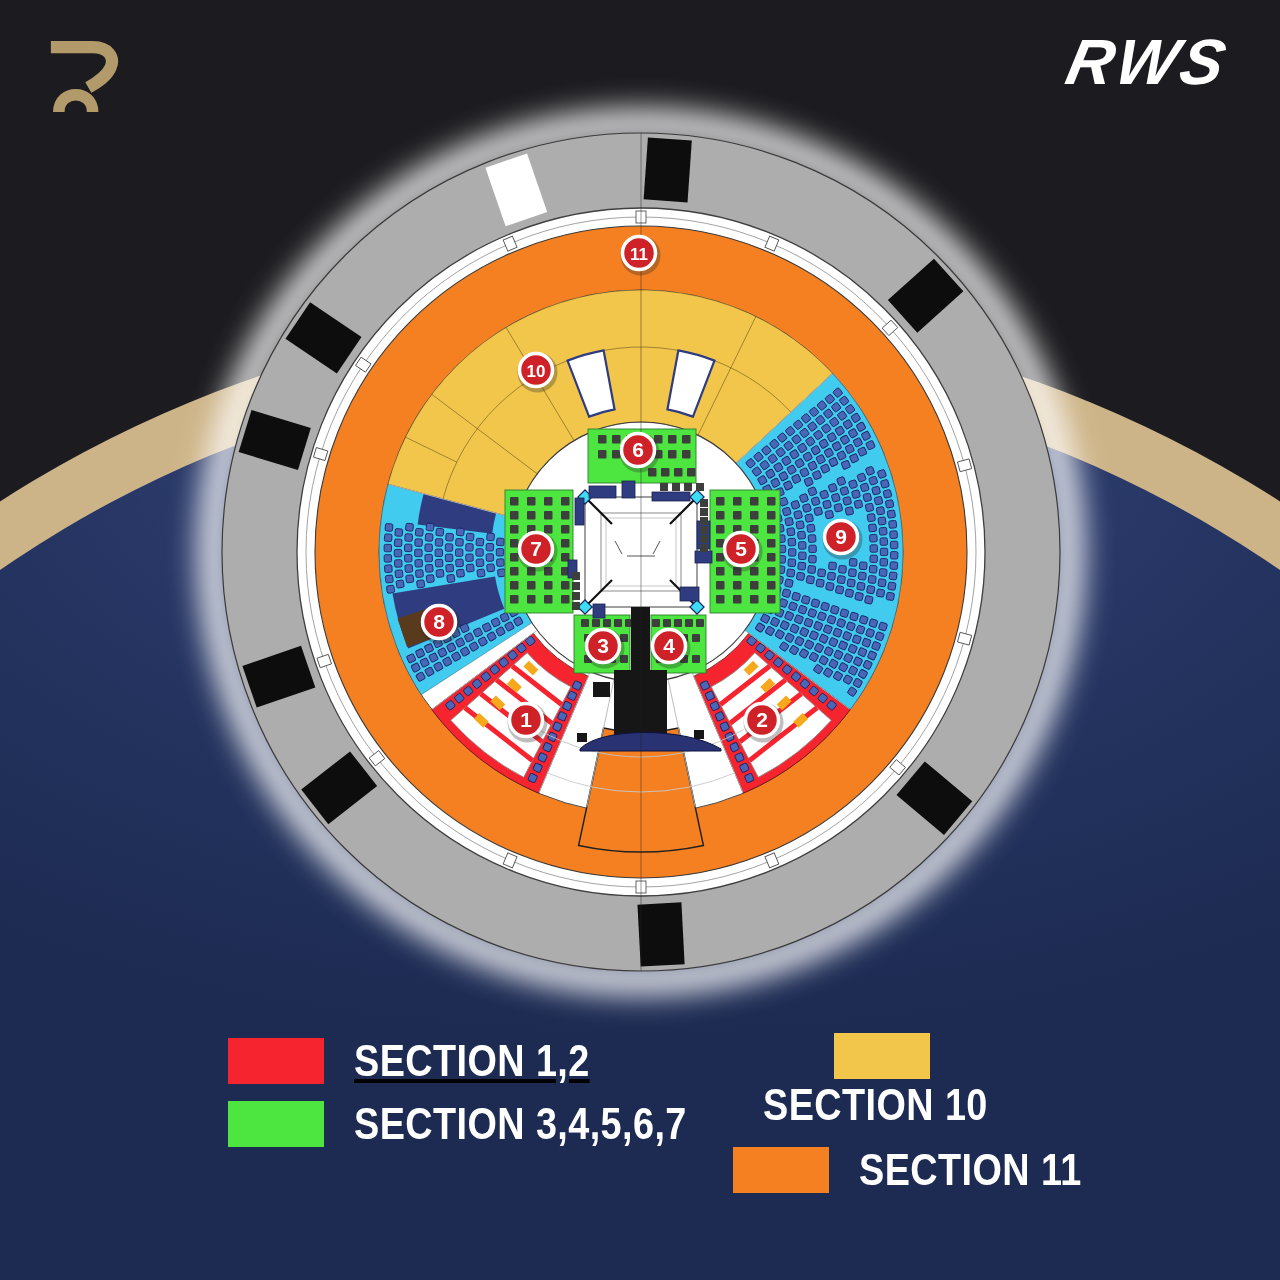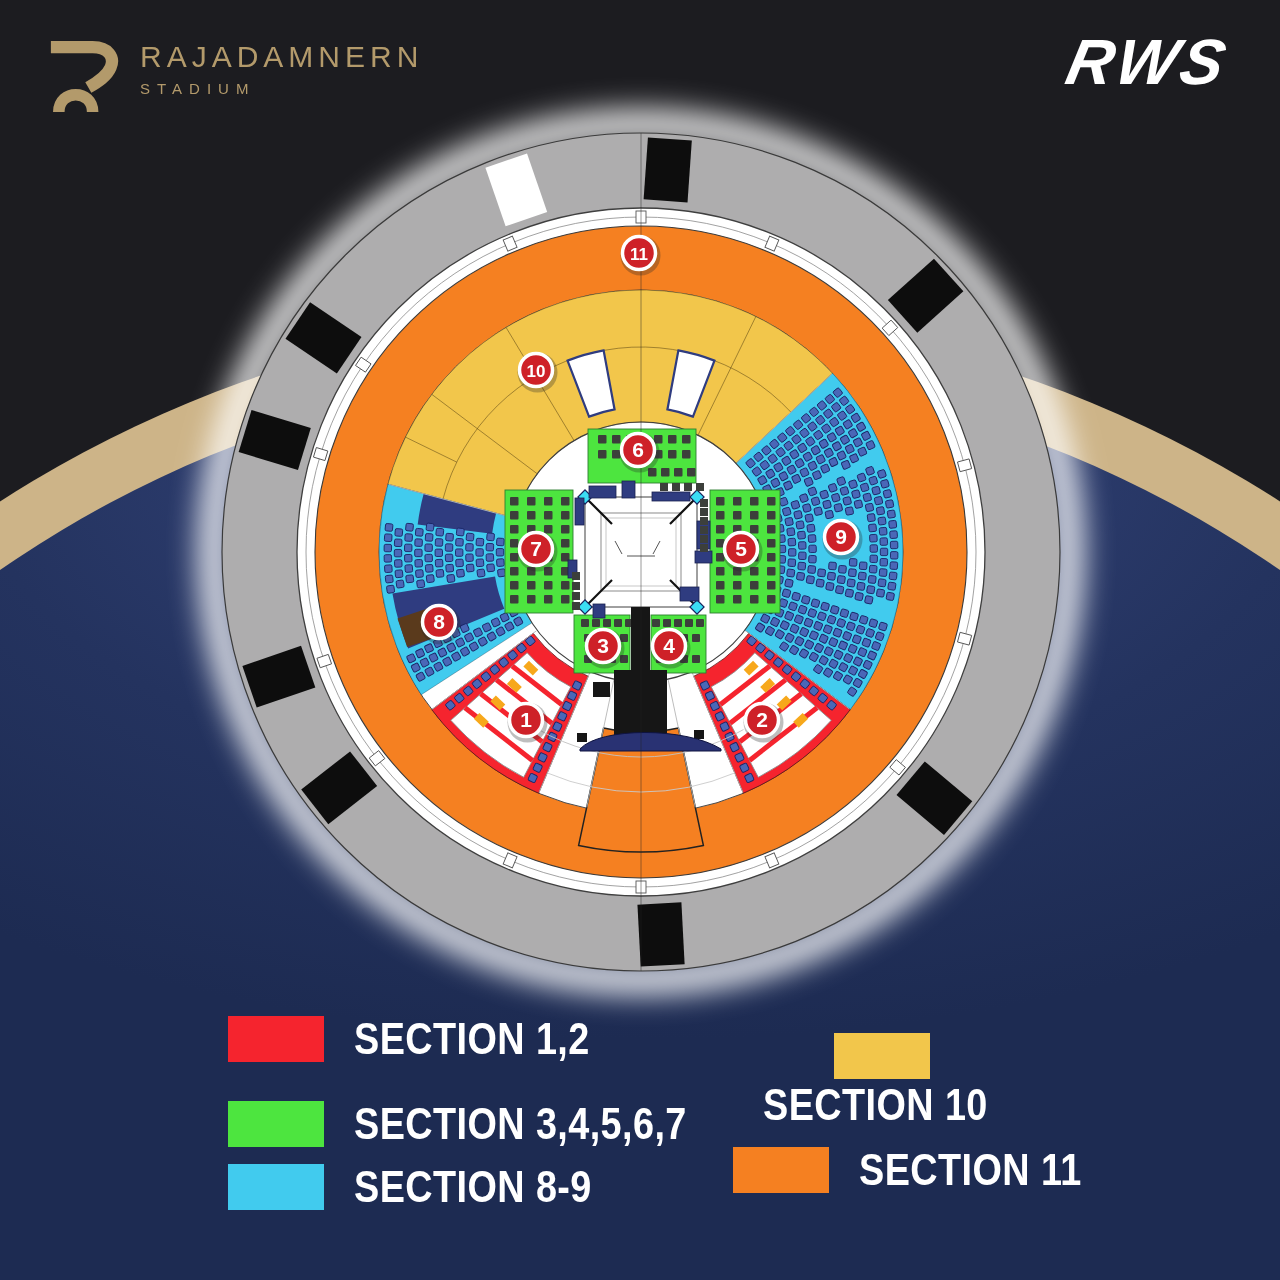--- a/index.html
+++ b/index.html
@@ -35,24 +35,20 @@
 
 <div class="tan-arc"></div>
 <div class="planet"></div>
 
 <header>
   <div class="brand">
     <svg class="brand-mark" viewBox="0 0 100 108">
       <path d="M4,14 H62 C84,14 93,28 87,42 C82,54 70,62 56,70" fill="none" stroke="#B39A6B" stroke-width="17"></path>
       <path d="M15,104 C15,72 62,72 62,104" fill="none" stroke="#B39A6B" stroke-width="16"></path>
     </svg>
-    <div class="brand-text">
-      <div class="brand-title">RAJADAMNERN</div>
-      <div class="brand-sub">STADIUM</div>
-    </div>
   </div>
   <div class="rws">RWS</div>
 </header>
 
 <svg id="stadium-map" width="1280" height="1280" viewBox="0 0 1280 1280">
     <defs>
       <filter id="soft-glow" x="-40%" y="-40%" width="180%" height="180%">
         <feGaussianBlur stdDeviation="15"></feGaussianBlur>
       </filter>
     </defs>
@@ -749,31 +745,27 @@
       </g>
       <g>
         <circle cx="640.5" cy="255.5" r="20" fill="rgba(40,40,40,0.3)"></circle>
         <circle cx="639" cy="253" r="16.5" fill="#CE2128" stroke="#FFFFFF" stroke-width="3.5"></circle>
         <text x="639" y="260" fill="#FFFFFF" font-size="17" font-weight="bold" text-anchor="middle" font-family="&quot;Liberation Sans&quot;,sans-serif">11</text>
       </g>
     </g>
   </svg>
 
 <div class="legend">
-    <div class="legend-row" style="left: 228px; top: 1013px;">
+    <div class="legend-row" style="left: 228px; top: 1035px; text-decoration: underline;">
       <div class="legend-swatch" style="background: rgb(245, 36, 46);"></div>
       <div class="legend-label">SECTION 1,2</div>
     </div>
     <div class="legend-row" style="left: 228px; top: 1098px; align-items: center;">
       <div class="legend-swatch" style="background: rgb(77, 229, 63);"></div>
       <div class="legend-label">SECTION 3,4,5,6,7</div>
-    </div>
-    <div class="legend-row" style="left: 228px; top: 1161px;">
-      <div class="legend-swatch" style="background: rgb(65, 203, 238);"></div>
-      <div class="legend-label">SECTION 8-9</div>
     </div>
     <div class="legend-row" style="left: 733px; top: 1033px; flex-direction: column;">
       <div class="legend-swatch" style="background: rgb(242, 198, 75);"></div>
       <div class="legend-label">SECTION 10</div>
     </div>
     <div class="legend-row" style="left: 733px; top: 1128px; margin-top: 16px;">
       <div class="legend-swatch" style="background: rgb(245, 128, 33);"></div>
       <div class="legend-label">SECTION 11</div>
     </div>
   </div>

